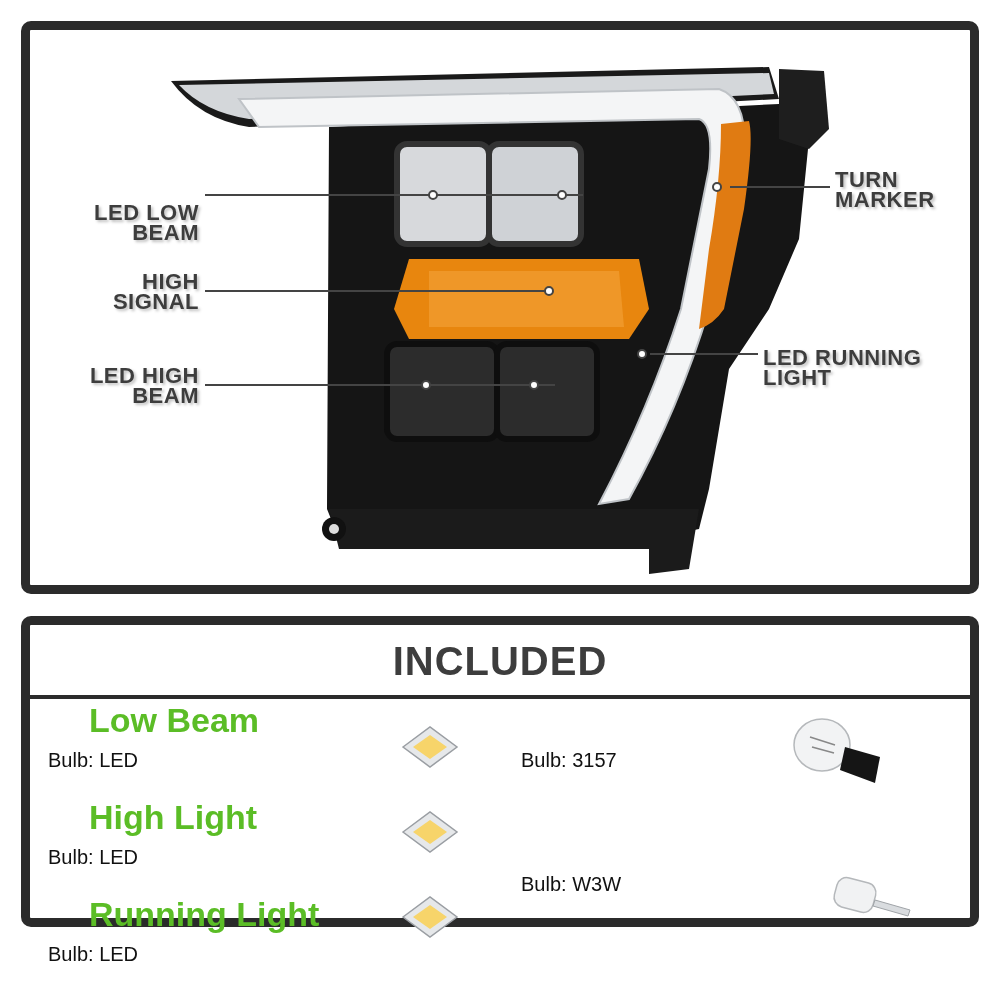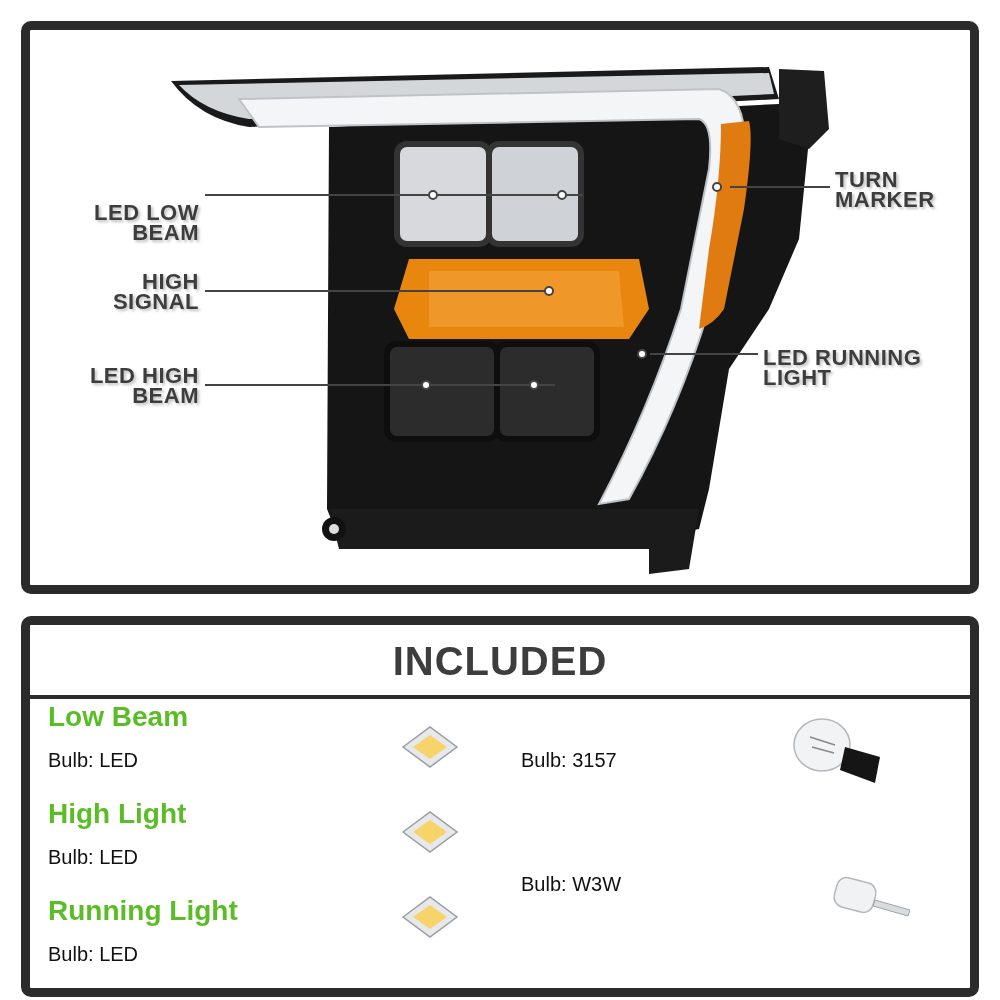--- a/index.html
+++ b/index.html
@@ -1,29 +1,29 @@
 <!DOCTYPE html>
 <html><head>
 <meta charset="utf-8">
 <style>
   html,body{margin:0;padding:0;background:#fff;}
   body{width:1000px;height:1000px;position:relative;overflow:hidden;font-family:"Liberation Sans",sans-serif;}
   .panel{position:absolute;border:9px solid #2b2b2b;border-radius:10px;background:#fff;box-sizing:border-box;}
   #top{left:21px;top:21px;width:958px;height:573px;}
-  #bottom{left:21px;top:616px;width:958px;height:381px;padding-left:24px;}
+  #bottom{left:21px;top:616px;width:958px;height:311px;padding-left:24px;}
   .callout{position:absolute;font-weight:900;font-size:22px;line-height:20px;color:#3d3d3d;letter-spacing:0.5px;
     text-shadow:2px 2px 3px rgba(0,0,0,0.25);}
   .callout.right-align{text-align:right;}
   .line{position:absolute;height:2px;background:#444;}
   .dot{position:absolute;width:10px;height:10px;border-radius:50%;background:#fff;border:2px solid #444;box-sizing:border-box;}
   
   .hl{position:absolute;}
   .inc-title{position:absolute;left:0;right:0;top:14px;text-align:center;font-weight:900;font-size:40px;color:#3d3d3d;letter-spacing:1px;}
   .inc-sep{position:absolute;left:0;right:0;top:70px;height:4px;background:#2b2b2b;}
-  .item-title{position:absolute;font-weight:900;font-size:28px;color:#5bbd26;}
+  .item-title{position:absolute;font-weight:900;font-size:34px;color:#5bbd26;margin-left:41px;}
   .item-sub{position:absolute;font-size:20px;color:#111;margin-top:6px;}
   .chip{position:absolute;width:70px;height:50px;}
 </style>
 </head>
 <body>
 
 <div id="top" class="panel">
   <svg class="hl" style="left:0;top:0" width="940" height="555" viewBox="21 21 940 555">
 
     <path d="M162 72 L760 58 L770 90 L240 118 Q190 110 162 72 Z" fill="#1a1a1a"></path>

